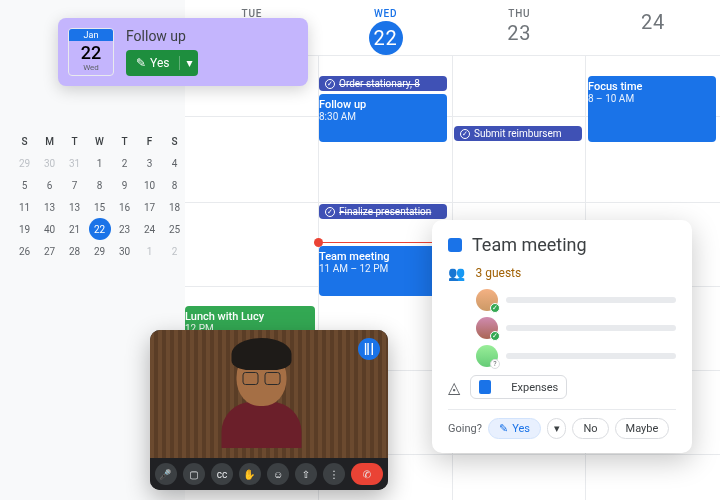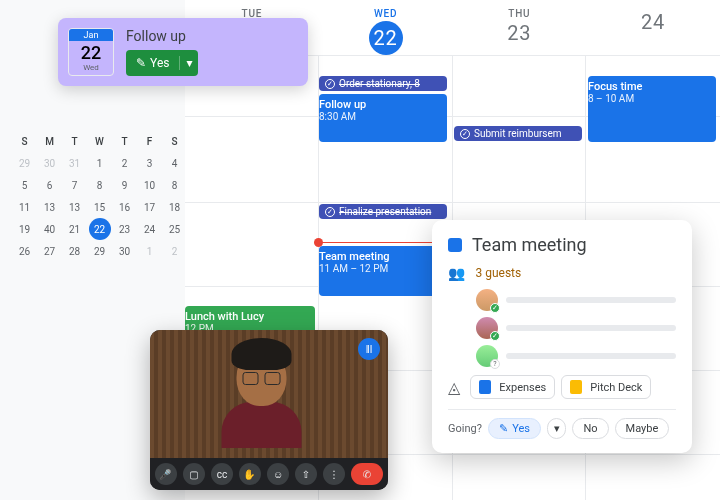--- a/index.html
+++ b/index.html
@@ -58,38 +58,38 @@
 .join{background:#1a73e8;color:#fff;border:none;border-radius:18px;padding:8px 16px;font-size:12px;font-weight:500}
 .guests-ico{color:#5f6368;font-size:14px}
 .guests-t{font-size:12px;color:#a16207}
 .av-row{display:flex;flex-direction:column;gap:6px;margin-left:28px;margin-bottom:8px}
 .av{display:flex;align-items:center;gap:8px}
 .av-c{width:22px;height:22px;border-radius:50%;position:relative}
 .av-c .b{position:absolute;right:-2px;bottom:-2px;width:10px;height:10px;border-radius:50%;background:#34a853;border:1.5px solid #fff;font-size:7px;color:#fff;display:flex;align-items:center;justify-content:center}
 .av-c .b.q{background:#fff;color:#5f6368;border:1px solid #dadce0}
 .av-line{height:6px;background:#e8eaed;border-radius:3px;flex:1}
 .attach-ico{color:#5f6368}
-.att{display:inline-flex;align-items:center;gap:8px;border:1px solid #dadce0;border-radius:6px;padding:4px 8px;font-size:11px;color:#3c4043;margin-right:2px}
+.att{display:inline-flex;align-items:center;gap:20px;border:1px solid #dadce0;border-radius:6px;padding:4px 8px;font-size:11px;color:#3c4043;margin-right:2px}
 .att .fi{width:12px;height:14px;border-radius:2px}
 .going{margin-top:10px;padding-top:8px;border-top:1px solid #e8eaed;display:flex;align-items:center;gap:6px;font-size:11px;color:#5f6368}
 .pill{border:1px solid #dadce0;border-radius:14px;padding:3px 10px;font-size:11px;background:#fff;color:#3c4043}
 .pill.yes{background:#e8f0fe;border-color:#d2e3fc;color:#1a73e8;display:inline-flex;align-items:center;gap:4px}
 .pill.dd{padding:3px 6px}
 
 
 .meet{position:absolute;left:150px;top:330px;width:238px;height:160px;background:#202124;border-radius:10px;box-shadow:0 8px 24px rgba(0,0,0,.3);overflow:hidden}
 .meet-vid{height:128px;background:repeating-linear-gradient(90deg,#6b4a2f 0 4px,#5a3d26 4px 8px);position:relative}
 .person{position:absolute;left:50%;top:18px;transform:translateX(-50%)}
 .head{width:50px;height:58px;background:#a56f45;border-radius:50% 50% 46% 46%;position:relative}
 .hair{position:absolute;top:-10px;left:-5px;width:60px;height:32px;background:#1e1b18;border-radius:50% 50% 30% 30%}
 .glasses{position:absolute;top:24px;left:6px;width:38px;height:12px}
 .glasses::before,.glasses::after{content:"";position:absolute;width:14px;height:11px;border:1.5px solid #2b2b2b;border-radius:3px;top:0}
 .glasses::before{left:0}.glasses::after{right:0}
 .body{width:80px;height:46px;background:#6b1f2a;border-radius:30px 30px 0 0;margin-top:-4px;margin-left:-15px}
-.speak{position:absolute;right:8px;top:8px;width:22px;height:22px;background:#1a73e8;border-radius:50%;display:flex;align-items:center;justify-content:center;color:#fff;font-size:10px}
+.speak{position:absolute;right:8px;top:8px;width:22px;height:22px;background:#1a73e8;border-radius:50%;display:flex;align-items:center;justify-content:center;color:#fff;font-size:16px}
 .meet-bar{position:absolute;bottom:0;left:0;right:0;height:32px;background:#202124;display:flex;align-items:center;justify-content:center;gap:6px}
 .mb{width:22px;height:22px;border-radius:50%;background:#3c4043;color:#e8eaed;display:flex;align-items:center;justify-content:center;font-size:10px}
 .mb.end{background:#ea4335;width:32px;border-radius:12px}
 </style>
 </head>
 <body>
 
 <div class="stage">
 
   <div class="cal">
@@ -277,24 +277,20 @@
           <div class="av-line"></div>
         </div>
     </div>
     <div class="pop-row">
       <span class="attach-ico">◬</span>
       <span>
         <span class="att">
             <span class="fi" style="background:#1a73e8"></span>
             <span>Expenses</span>
           </span>
-        <span class="att">
-            <span class="fi" style="background:#fbbc04"></span>
-            <span>Pitch Deck</span>
-          </span>
       </span>
     </div>
     <div class="going">
       <span>Going?</span>
       <span class="pill yes">
           <span>✎</span>
           <span>Yes</span>
         </span>
       <span class="pill dd">▾</span>
       <span class="pill">No</span>

